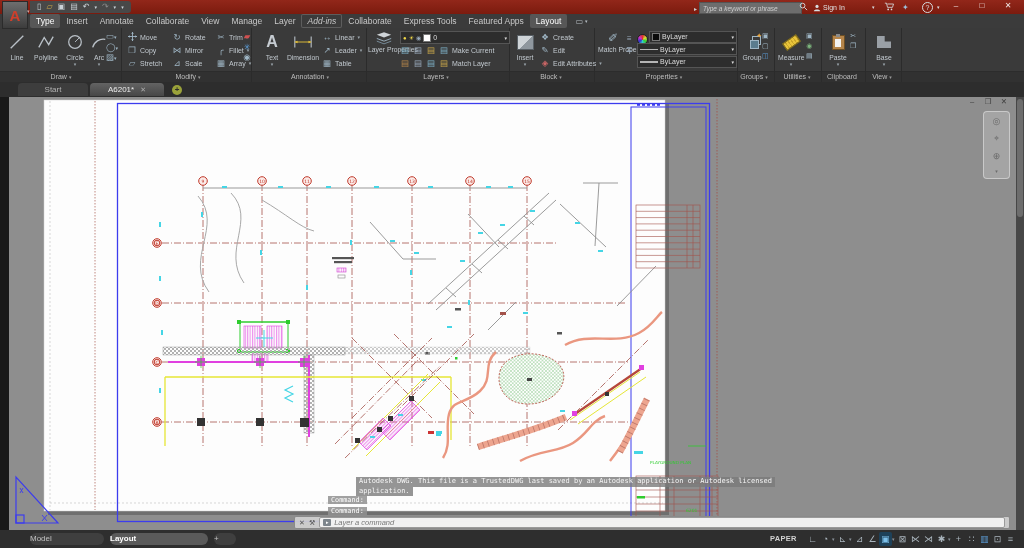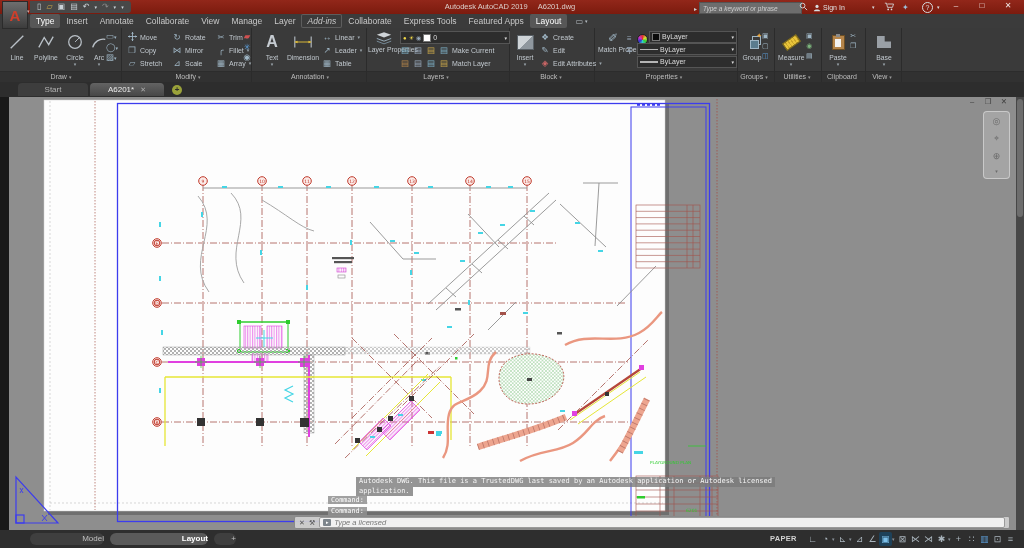--- a/index.html
+++ b/index.html
@@ -71,21 +71,21 @@
   .trust{left:328px;top:380px;font-family:"DejaVu Sans Mono",monospace;font-size:7px;line-height:9.5px;color:#f5f5f5;padding-left:28px;}
   .trust div{display:inline-block;background:rgba(122,122,122,.8);padding:0 3px;white-space:nowrap;}
   .cmdline{font-family:"DejaVu Sans Mono",monospace;font-size:6.8px;color:#fdfdfd;background:rgba(145,145,145,.85);padding:0 3px;white-space:nowrap;}
   .inputbar{left:294px;top:419px;width:716px;height:13px;background:rgba(208,208,208,.92);border:1px solid #8a8a8a;border-radius:2px;display:flex;align-items:center;gap:4px;padding:0 4px;box-sizing:border-box;}
   .inputbar .x{font-size:7px;color:#555;}
   .cmdfield{flex:1;height:9px;background:rgba(242,242,242,.95);border:1px solid #9a9a9a;border-radius:2px;display:flex;align-items:center;gap:3px;padding:0 3px;}
   .cmdbtn{width:8px;height:7px;background:#7d858c;color:#fff;font-size:5px;line-height:7px;text-align:center;border-radius:1px;}
   .cmdhint{font-size:7.5px;font-style:italic;color:#777;}
   
   .sbar{left:0;top:530px;width:1024px;height:18px;background:#2e2e2e;}
-  .pill{top:2.5px;height:12px;border-radius:6px;background:#3f3f3f;color:#c0c0c0;font-size:8px;display:flex;align-items:center;justify-content:flex-end;}
+  .pill{top:2.5px;height:12px;border-radius:6px;background:#3f3f3f;color:#c0c0c0;font-size:8px;display:flex;align-items:center;justify-content:flex-start;}
   .pill.on{background:#5a5a5a;color:#fff;font-weight:bold;}
   .paper{left:770px;top:4px;font-size:7.5px;font-weight:bold;color:#d2d2d2;letter-spacing:.3px;}
   .sicons{left:806px;top:1px;height:16px;display:flex;align-items:center;color:#a9b4bc;font-size:9px;}
   .sic{width:13px;text-align:center;line-height:14px;}
   .sic.on{background:#1e4159;color:#7cc0ea;border-radius:2px;}
   .sic.blue{color:#5b9bd5;}
   .scaret{font-size:5px;color:#8a9299;width:4px;}
 </style>
 </head>
 <body>
@@ -96,23 +96,20 @@
     <div class="abs qat">
       <span>▯</span>
       <span style="color:#caa84a">▱</span>
       <span>▣</span>
       <span>▤</span>
       <span>↶</span>
       <span style="font-size:5px">▾</span>
       <span style="color:#8a8a8a">↷</span>
       <span style="font-size:5px">▾</span>
       <span style="font-size:5px">▾</span>
-    </div>
-    <div class="abs title-center">
-      <span>Autodesk AutoCAD 2019</span><b>A6201.dwg</b>
     </div>
     <div class="abs searchwrap">
       <span style="font-size:6px;color:#ccc">▸</span>
       <div class="searchbox">
         <span>Type a keyword or phrase</span>
       </div>
     </div>
     <span class="abs tbico" style="left:799px">
       <svg width="9" height="9" viewBox="0 0 10 10">
           <circle cx="4" cy="4" r="2.6" fill="none" stroke="#d8dde0" stroke-width="1"></circle>
@@ -743,21 +740,21 @@
       <div>application.</div>
     </div>
     <div class="abs cmdline" style="left:328px;top:399px">Command:</div>
     <div class="abs cmdline" style="left:328px;top:410px">Command:</div>
 
     <div class="abs inputbar">
       <span class="x">✕</span>
       <span class="x">⚒</span>
       <div class="cmdfield">
         <span class="cmdbtn">▸</span>
-        <span class="cmdhint">Type a licensed</span>
+        <span class="cmdhint">Layer a command</span>
       </div>
     </div>
   </div>
 
   <div class="abs sbar">
     <div class="abs pill" style="left:30px;width:74px">
         <span>Model</span>
       </div>
     <div class="abs pill on" style="left:110px;width:98px">
         <span>Layout</span>

